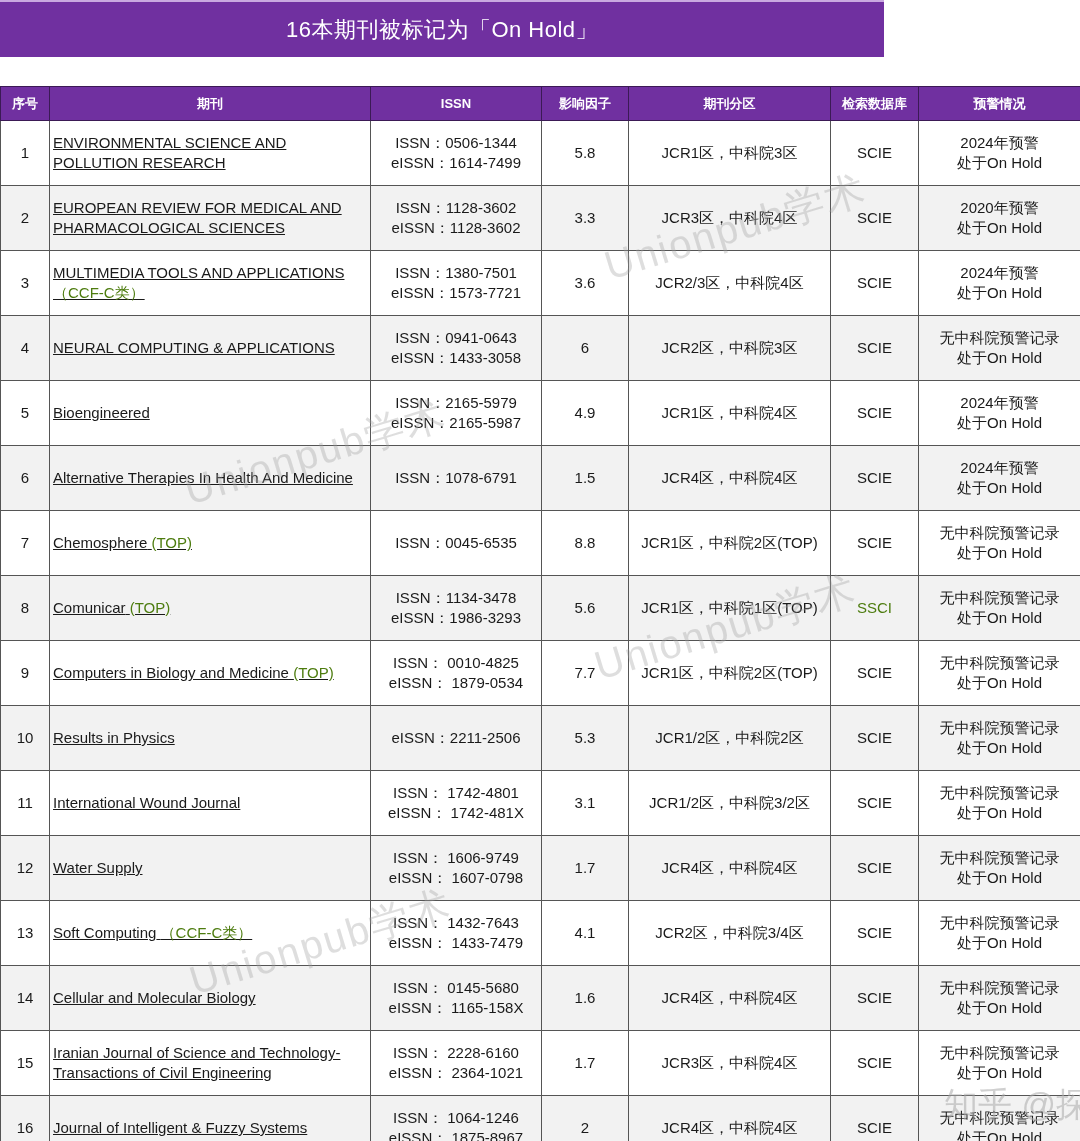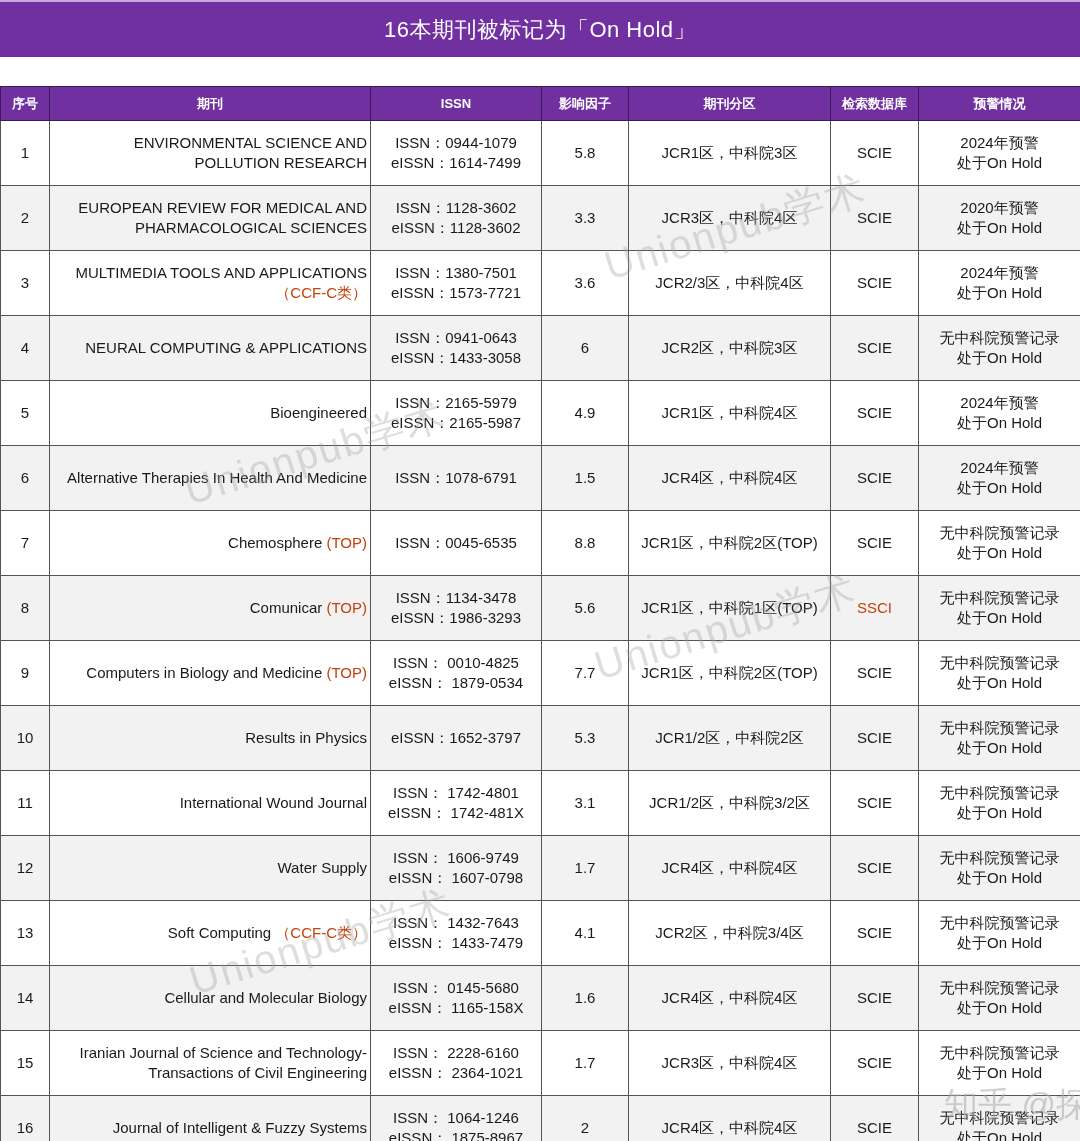--- a/index.html
+++ b/index.html
@@ -1,30 +1,30 @@
 <!DOCTYPE html>
 <html><head>
   <meta charset="utf-8">
   <style>
     html, body { margin: 0; padding: 0; background: #ffffff; }
     body { width: 1080px; height: 1141px; overflow: hidden; position: relative;
            font-family: "Liberation Sans", "DejaVu Sans", sans-serif; color: #1a1a1a; }
-    .title-bar { position: absolute; left: 0; top: 0; width: 1080px; height: 57px;
+    .title-bar { position: absolute; left: 0; top: 0; width: 884px; height: 57px;
                  background: #7030a0; color: #ffffff; display: flex; align-items: center;
                  justify-content: center; font-size: 22px; letter-spacing: 0.5px;
                  border-top: 2px solid #c9a8e0; box-sizing: border-box; }
     table { position: absolute; left: 0; top: 57px; border-collapse: collapse;
             table-layout: fixed; width: 1080px; margin-top: 29px; }
     th { background: #7030a0; color: #ffffff; font-weight: bold; font-size: 13px;
          height: 33px; border: 1px solid #3b1a55; padding: 0; text-align: center; }
     td { height: 64px; border: 1px solid #555555; padding: 0 3px; font-size: 15px;
          text-align: center; vertical-align: middle; line-height: 20px; }
     tr.alt td { background: #f2f2f2; }
-    td.name { text-align: right; }
-    .red { color: #c2410c; }
+    td.name { text-align: left; text-decoration: underline; }
+    .red { color: #4d7c0f; }
     .line { display: block; white-space: nowrap; }
     .watermark { position: absolute; color: rgba(160,160,160,0.35); font-size: 40px;
                  transform: rotate(-17deg); white-space: nowrap; pointer-events: none;
                  letter-spacing: 2px; }
     .zhihu { position: absolute; left: 900px; top: 1082px; font-size: 34px;
              color: rgba(170,170,170,0.55); white-space: nowrap; pointer-events: none; margin-left: 44px; }
   </style>
 </head>
 <body>
 
@@ -49,21 +49,21 @@
       <th>期刊分区</th>
       <th>检索数据库</th>
       <th>预警情况</th>
     </tr>
   </thead>
   <tbody id="tbody">
       <tr>
         <td>1</td>
         <td class="name"><span>ENVIRONMENTAL SCIENCE AND POLLUTION RESEARCH</span></td>
         <td>
-          <span class="line">ISSN：0944-1079</span>
+          <span class="line">ISSN：0506-1344</span>
           <span class="line">eISSN：1614-7499</span>
         </td>
         <td>5.8</td>
         <td>JCR1区，中科院3区</td>
         <td class="">SCIE</td>
         <td>
           <span class="line">2024年预警</span>
           <span class="line">处于On Hold</span>
         </td>
       </tr>
@@ -182,21 +182,21 @@
         <td class="">SCIE</td>
         <td>
           <span class="line">无中科院预警记录</span>
           <span class="line">处于On Hold</span>
         </td>
       </tr>
       <tr class="alt">
         <td>10</td>
         <td class="name"><span>Results in Physics</span></td>
         <td>
-          <span class="line">eISSN：1652-3797</span>
+          <span class="line">eISSN：2211-2506</span>
         </td>
         <td>5.3</td>
         <td>JCR1/2区，中科院2区</td>
         <td class="">SCIE</td>
         <td>
           <span class="line">无中科院预警记录</span>
           <span class="line">处于On Hold</span>
         </td>
       </tr>
       <tr>

